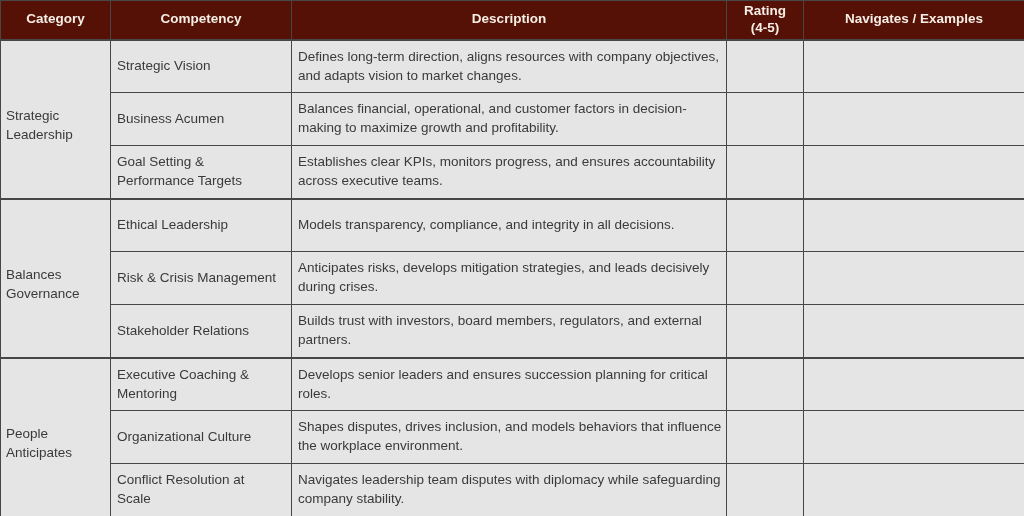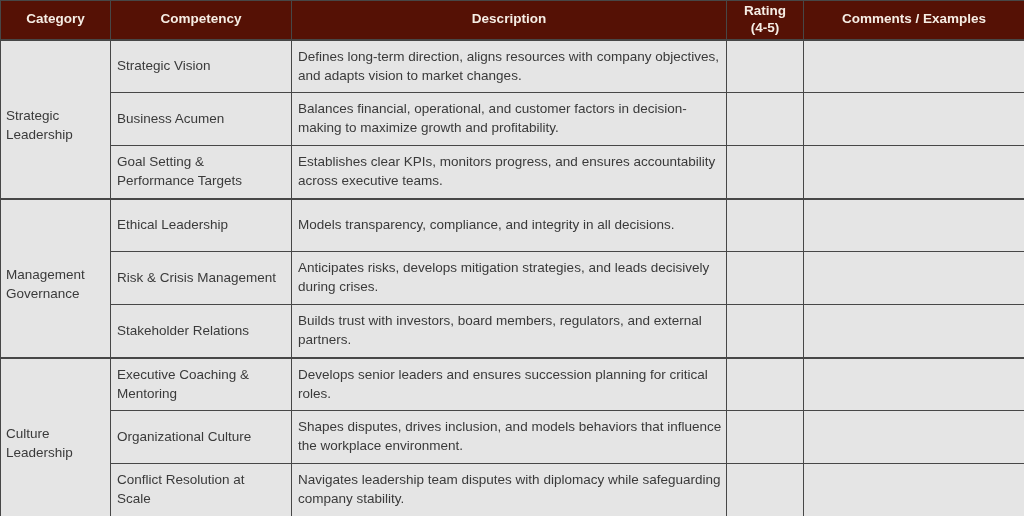--- a/index.html
+++ b/index.html
@@ -77,21 +77,21 @@
       <col style="width:77px">
       <col style="width:221px">
     </colgroup>
     <thead>
       <tr>
         <th>Category</th>
         <th>Competency</th>
         <th>Description</th>
         <th>Rating
 (4-5)</th>
-        <th>Comments / Examples</th>
+        <th>Navigates / Examples</th>
       </tr>
     </thead>
     <tbody id="table-body">
         <tr class="group-start">
           <td class="cell-category" rowspan="3">Strategic Leadership</td>
           <td class="cell-competency">Strategic Vision</td>
           <td class="cell-description">Defines long-term direction, aligns resources with company objectives, and adapts vision to market changes.</td>
           <td class="cell-rating"></td>
           <td class="cell-comments"></td>
         </tr>
@@ -101,40 +101,40 @@
           <td class="cell-rating"></td>
           <td class="cell-comments"></td>
         </tr>
         <tr>
           <td class="cell-competency">Goal Setting &amp; Performance Targets</td>
           <td class="cell-description">Establishes clear KPIs, monitors progress, and ensures accountability across executive teams.</td>
           <td class="cell-rating"></td>
           <td class="cell-comments"></td>
         </tr>
         <tr class="group-start">
-          <td class="cell-category" rowspan="3">Management Governance</td>
+          <td class="cell-category" rowspan="3">Balances Governance</td>
           <td class="cell-competency">Ethical Leadership</td>
           <td class="cell-description">Models transparency, compliance, and integrity in all decisions.</td>
           <td class="cell-rating"></td>
           <td class="cell-comments"></td>
         </tr>
         <tr>
           <td class="cell-competency">Risk &amp; Crisis Management</td>
           <td class="cell-description">Anticipates risks, develops mitigation strategies, and leads decisively during crises.</td>
           <td class="cell-rating"></td>
           <td class="cell-comments"></td>
         </tr>
         <tr>
           <td class="cell-competency">Stakeholder Relations</td>
           <td class="cell-description">Builds trust with investors, board members, regulators, and external partners.</td>
           <td class="cell-rating"></td>
           <td class="cell-comments"></td>
         </tr>
         <tr class="group-start">
-          <td class="cell-category" rowspan="3">Culture Leadership</td>
+          <td class="cell-category" rowspan="3">People Anticipates</td>
           <td class="cell-competency">Executive Coaching &amp; Mentoring</td>
           <td class="cell-description">Develops senior leaders and ensures succession planning for critical roles.</td>
           <td class="cell-rating"></td>
           <td class="cell-comments"></td>
         </tr>
         <tr>
           <td class="cell-competency">Organizational Culture</td>
           <td class="cell-description">Shapes disputes, drives inclusion, and models behaviors that influence the workplace environment.</td>
           <td class="cell-rating"></td>
           <td class="cell-comments"></td>

